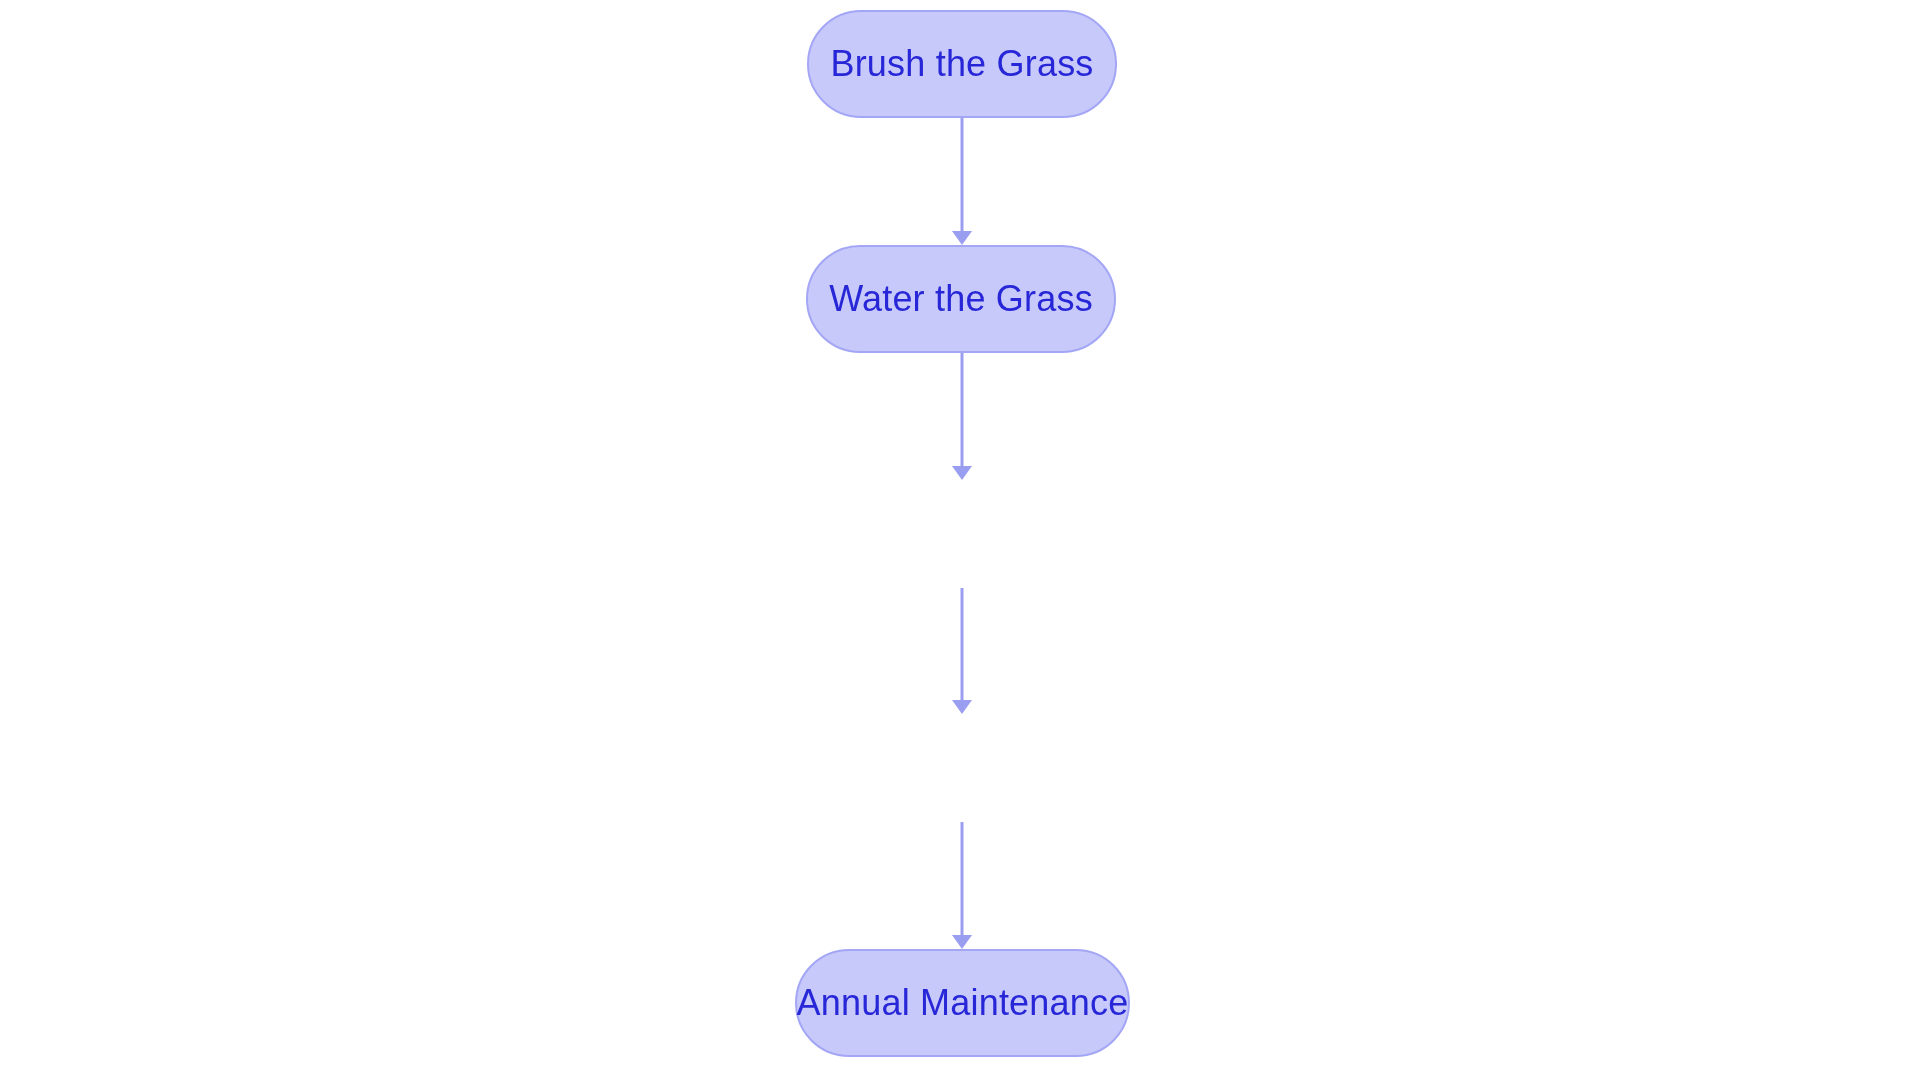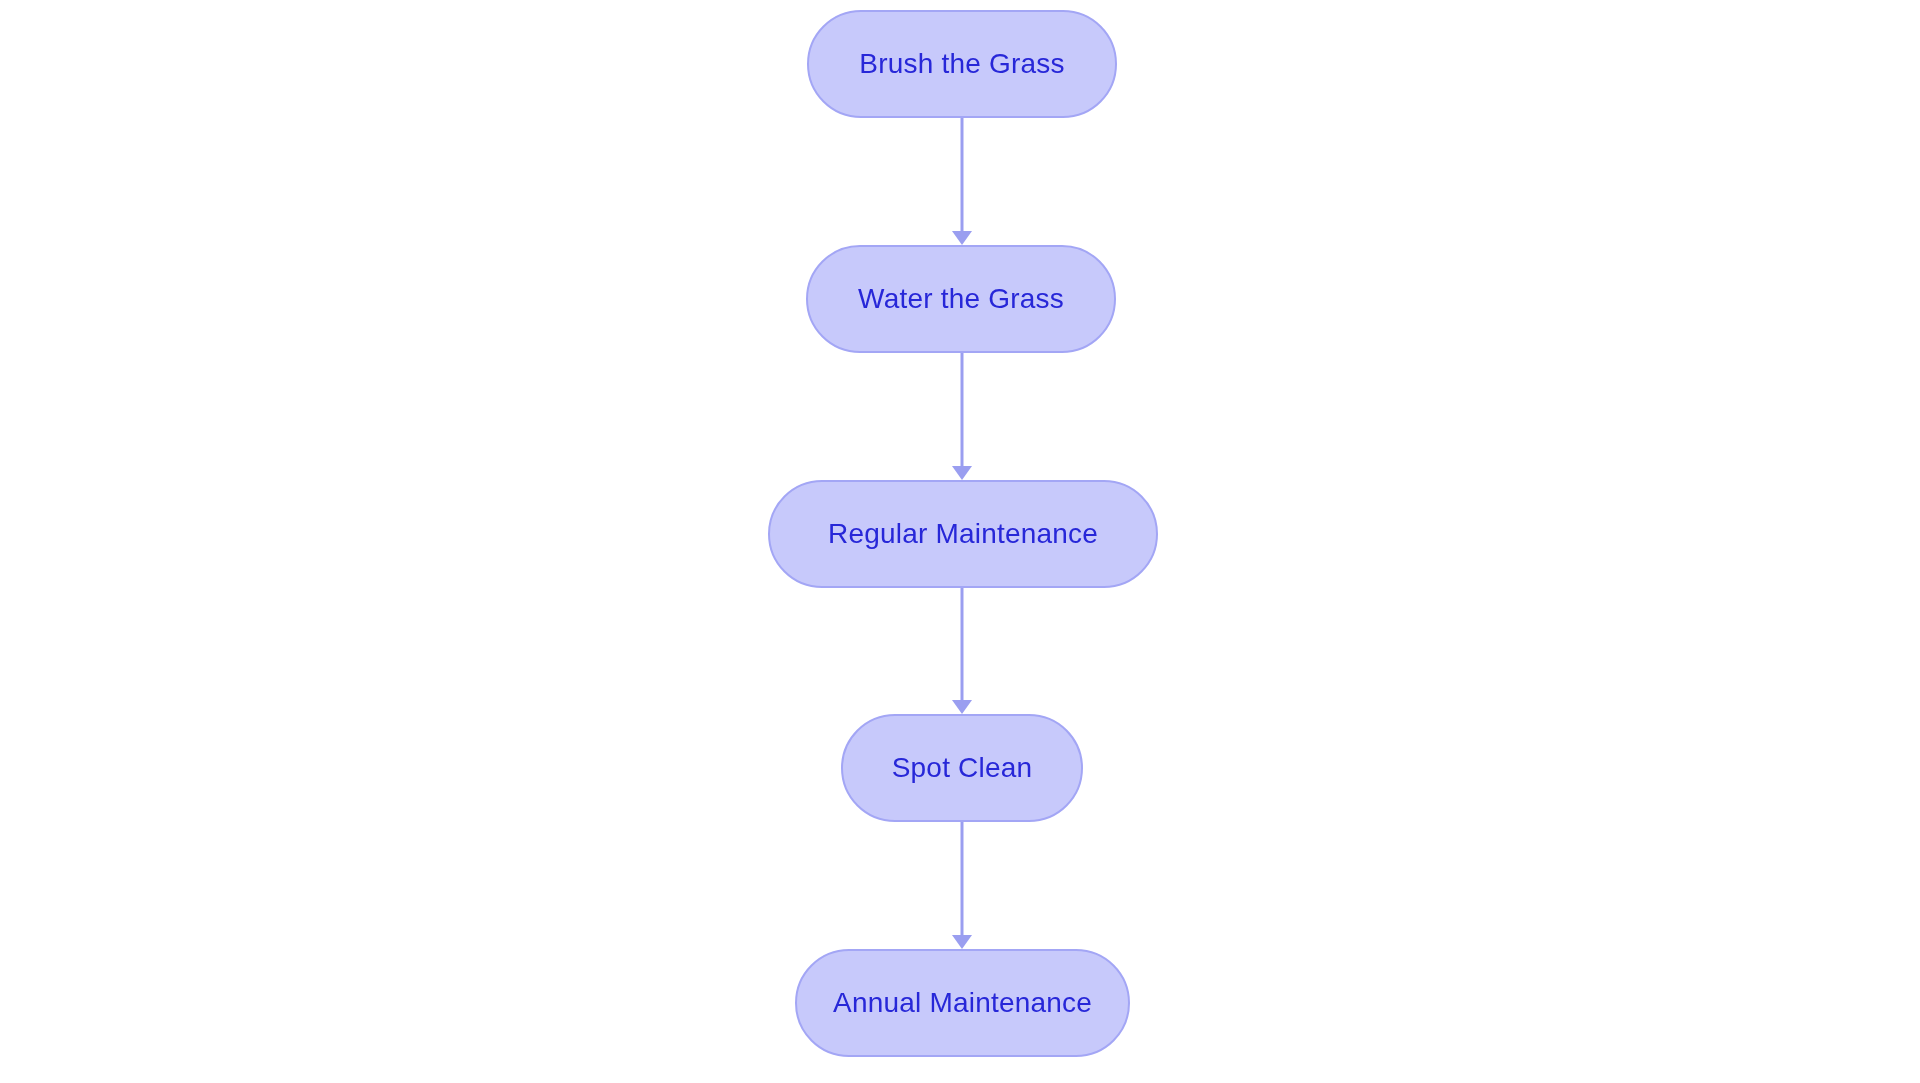--- a/index.html
+++ b/index.html
@@ -24,21 +24,21 @@
     position: absolute;
     box-sizing: border-box;
     height: 108px;
     border-radius: 54px;
     background: #c7c9fb;
     border: 2px solid #a3a6f5;
     display: flex;
     align-items: center;
     justify-content: center;
     color: #2727d8;
-    font-size: 28px;
+    font-size: 36px;
     font-weight: 400;
     letter-spacing: 0.2px;
     white-space: nowrap;
     user-select: none;
   }
   .node-label {
     line-height: 1;
     color: #2727d8;
   }
   .connector {
@@ -85,25 +85,19 @@
   </svg>
 
   <div class="node" style="left:807px; top:10px; width:310px;">
     <span class="node-label">Brush the Grass</span>
   </div>
 
   <div class="node" style="left:806px; top:245px; width:310px;text-align:right;">
     <span class="node-label">Water the Grass</span>
   </div>
 
-  <div class="node" style="left:768px; top:480px; width:390px;">
-    <span class="node-label">Regular Maintenance</span>
-  </div>
 
-  <div class="node" style="left:841px; top:714px; width:242px;">
-    <span class="node-label">Spot Clean</span>
-  </div>
 
   <div class="node" style="left:795px; top:949px; width:335px;">
     <span class="node-label">Annual Maintenance</span>
   </div>
 
 </div>
 
 </body></html>

